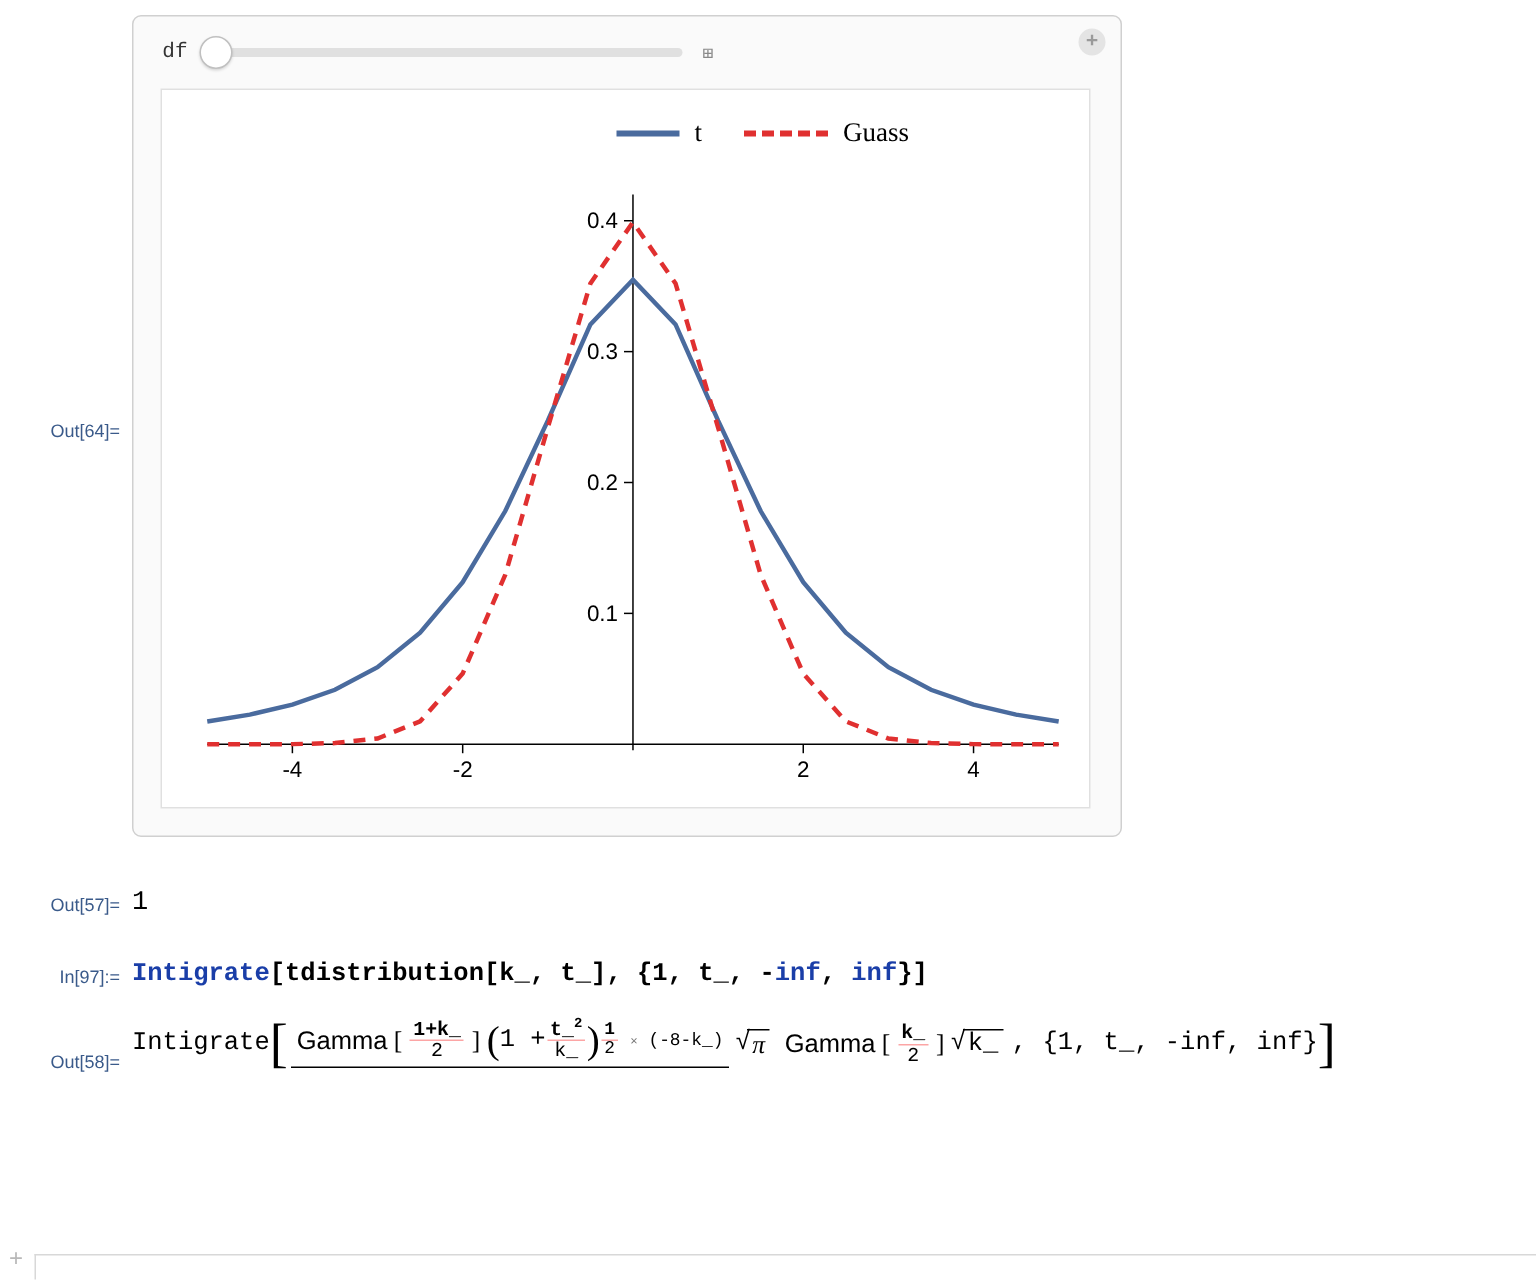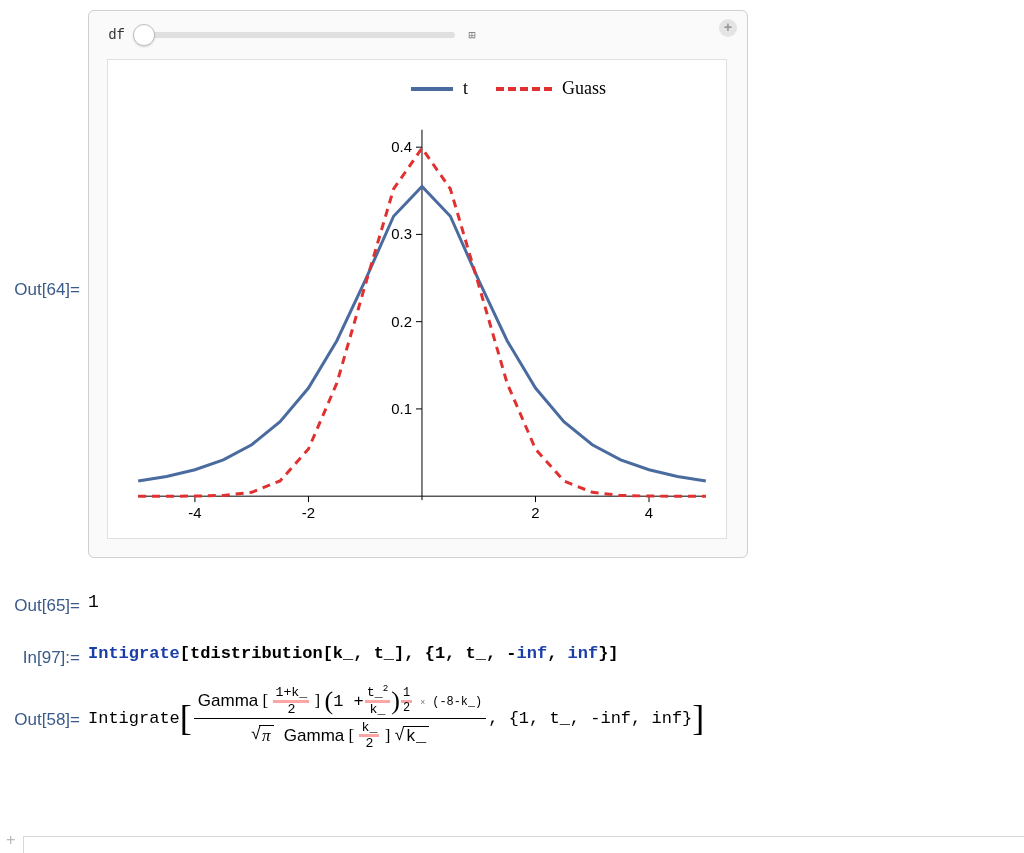--- a/index.html
+++ b/index.html
@@ -12,21 +12,21 @@
     --code-blue: #1a3ea8;
     --black: #000;
     --page-bg: #ffffff;
     --plus-gray: #b8b8b8;
   }
   html,body { margin:0; padding:0; background:var(--page-bg); font-family: "Helvetica Neue", Arial, sans-serif; color:#000; }
   .page { width:1024px; height:853px; position:relative; box-sizing:border-box; }
   .cell-row { display:flex; align-items:flex-start; }
   .cell-label {
     width:80px; text-align:right; padding-right:8px;
-    font-size:17px; color:var(--label-color);
+    font-size:12px; color:var(--label-color);
     padding-top:4px; white-space:nowrap;
     font-family: "Helvetica Neue", Arial, sans-serif;
   }
   .cell-content { flex:1; font-family: "Courier New", monospace; font-size:16px; }
 
   
   .manip {
     width:660px;
     border:1px solid var(--panel-border);
     border-radius:6px;
@@ -74,25 +74,25 @@
   .legend-swatch-solid { width:42px; height:0; border-top:4px solid var(--blue); }
   .legend-swatch-dash  { width:56px; height:0; border-top:4px dashed var(--red); }
 
   
   .mono { font-family:"Courier New", monospace; }
   .kw { color:var(--code-blue); font-weight:bold; }
   .k2 { color:#000; font-weight:bold; }
 
   
   .eq { font-family:"Courier New", monospace; font-size:17px; display:flex; align-items:center; flex-wrap:nowrap; }
-  .frac { display:inline-flex; flex-direction:column; align-items:center; vertical-align:middle; margin:0 2px; }
+  .frac { display:inline-flex; align-items:center; vertical-align:middle; margin:0 2px; }
   .frac > .num { border-bottom:1px solid #000; padding:0 4px 2px 4px; white-space:nowrap; display:flex; align-items:center; }
   .frac > .den { padding:2px 4px 0 4px; white-space:nowrap; display:flex; align-items:center; }
   .sfrac { display:inline-flex; flex-direction:column; align-items:center; font-size:0.78em; line-height:1; vertical-align:middle; margin:0 1px; }
-  .sfrac > span:first-child { border-bottom:3px solid #fca5a5; padding:0 2px; }
+  .sfrac > span:first-child { border-bottom:1px solid #fca5a5; padding:0 2px;font-weight:bold; }
   .sfrac > span:last-child { padding:0 2px; }
   .sqrt::before { content:"√"; margin-right:-2px; }
   .sqrt > span:last-child { border-top:1px solid #000; padding:0 3px; }
   .sqrt { display:inline-flex; align-items:flex-start; }
   .bigbracket { font-size:36px; line-height:1; font-weight:200; font-family:"Times New Roman",serif; }
   .supexp { font-size:0.7em; vertical-align:super; line-height:0; }
   .serif { font-family:"Times New Roman", serif; }
   .times { font-size:0.7em; color:#777; }
 
   
@@ -160,21 +160,21 @@
               <text x="305" y="92.52380952380952" font-size="15" font-family="Helvetica,Arial" text-anchor="end" fill="#000">0.4</text>
               <path d="M30,422.8121279761905 L58.5,418.1545138888889 L87,411.4718501984127 L115.5,401.5491071428571 L144,386.3612351190476 L172.5,363.2756696428571 L201,329.45734126984127 L229.5,281.8686755952381 L258,221.31969246031747 L286.5,156.923115079365 L315,126.9523809523809 L343.5,156.923115079365 L372,221.31969246031747 L400.5,281.8686755952381 L429,329.45734126984127 L457.5,363.2756696428571 L486,386.3612351190476 L514.5,401.5491071428571 L543,411.4718501984127 L571.5,418.1545138888889 L600,422.8121279761905 " fill="none" stroke="#4a6b9e" stroke-width="3"></path>
               <path d="M30,438 L58.5,438 L87,437.91238095238094 L115.5,437.2114285714286 L144,434.1447619047619 L172.5,422.6666666666667 L201,390.6857142857143 L229.5,324.5333333333333 L258,225.96190476190478 L286.5,129.49333333333334 L315,88.48761904761909 L343.5,129.49333333333334 L372,225.96190476190478 L400.5,324.5333333333333 L429,390.6857142857143 L457.5,422.6666666666667 L486,434.1447619047619 L514.5,437.2114285714286 L543,437.91238095238094 L571.5,438 L600,438 " fill="none" stroke="#e03030" stroke-width="3" stroke-dasharray="8 6"></path>
             </svg>
         </div>
       </div>
     </div>
   </div>
 
   <div class="cell-row" style="margin-top:10px;">
-    <div class="cell-label">Out[65]=</div>
+    <div class="cell-label">Out[57]=</div>
     <div class="cell-content mono" style="font-size:18px;">
       <span>1</span>
     </div>
   </div>
 
   <div class="cell-row" style="margin-top:28px;">
     <div class="cell-label">In[97]:=</div>
     <div class="cell-content mono" style="font-weight:bold; font-size:17px;font-family:Liberation Mono, monospace;">
       <span class="kw">Intigrate</span><span class="k2">[</span><span class="k2">tdistribution</span><span class="k2">[k_, t_]</span><span class="k2">, </span><span class="k2">{1, t_, -</span><span class="kw">inf</span><span class="k2">, </span><span class="kw">inf</span><span class="k2">}]</span>
     </div>

